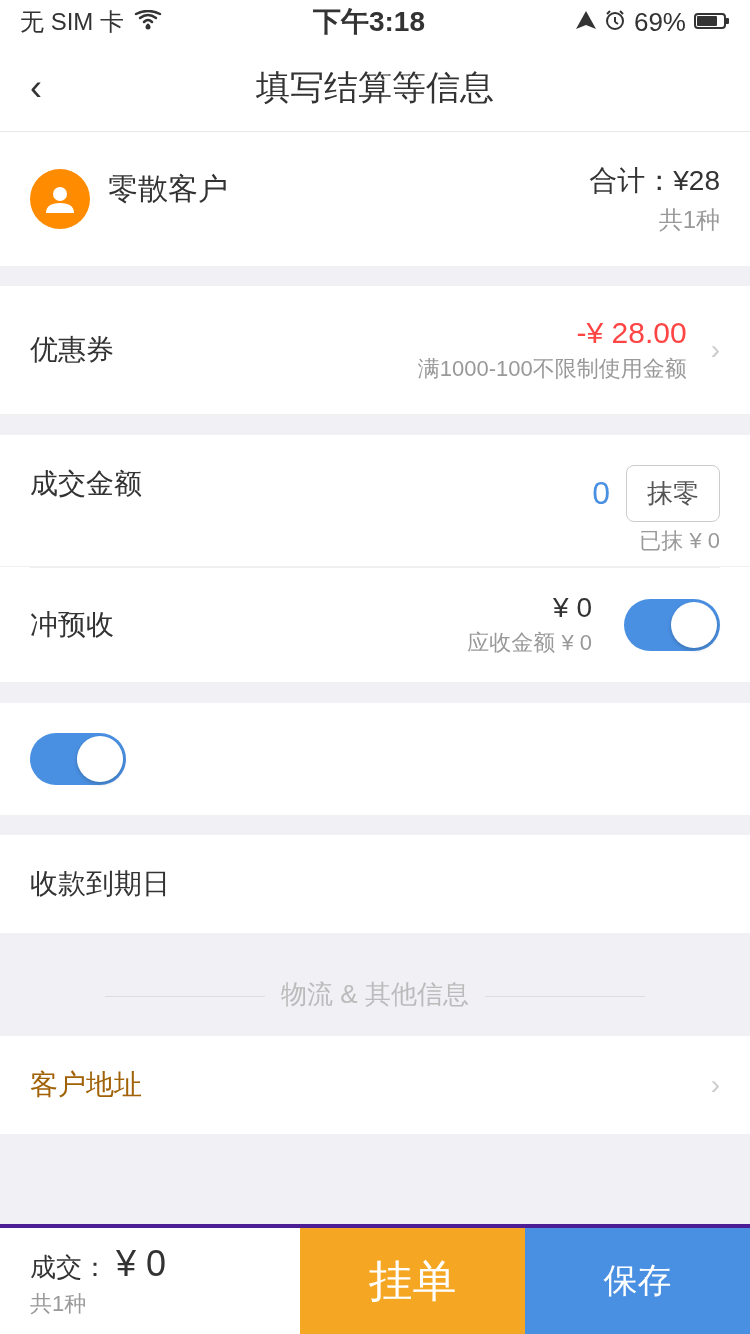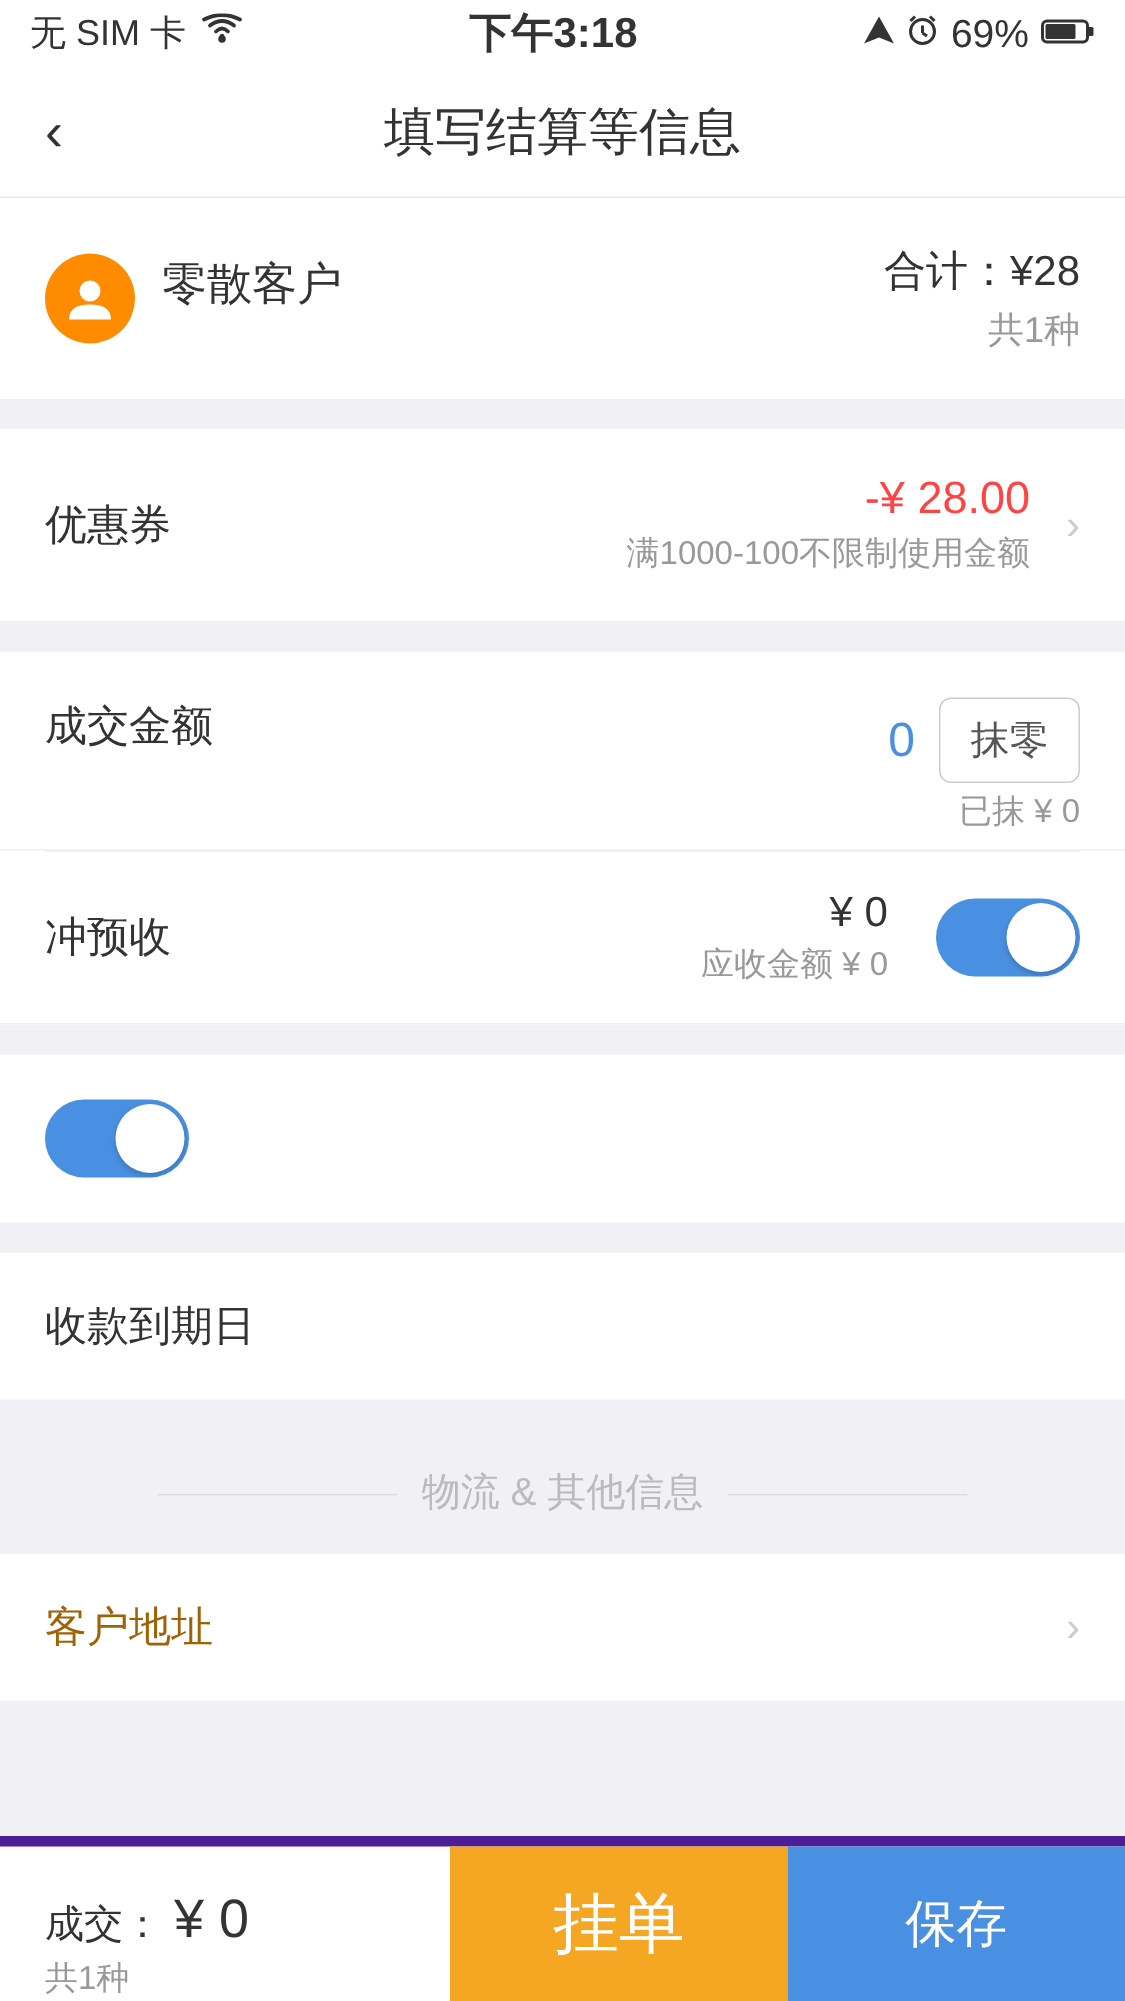--- a/index.html
+++ b/index.html
@@ -290,22 +290,22 @@
 
     
     .bottom-bar {
       position: fixed;
       bottom: 0;
       left: 0;
       width: 750px;
       height: 110px;
       background: #fff;
       display: flex;
-      align-items: flex-end;
-      border-top: 7px solid #4c1d95;
+      align-items: center;
+      border-top: 4px solid #4c1d95;
     }
     .bottom-info {
       flex: 0 0 300px;
       padding: 0 30px;
     }
     .btn-hang {
       flex: 1;
       height: 100%;
       background: #f5a623;
       display: flex;

